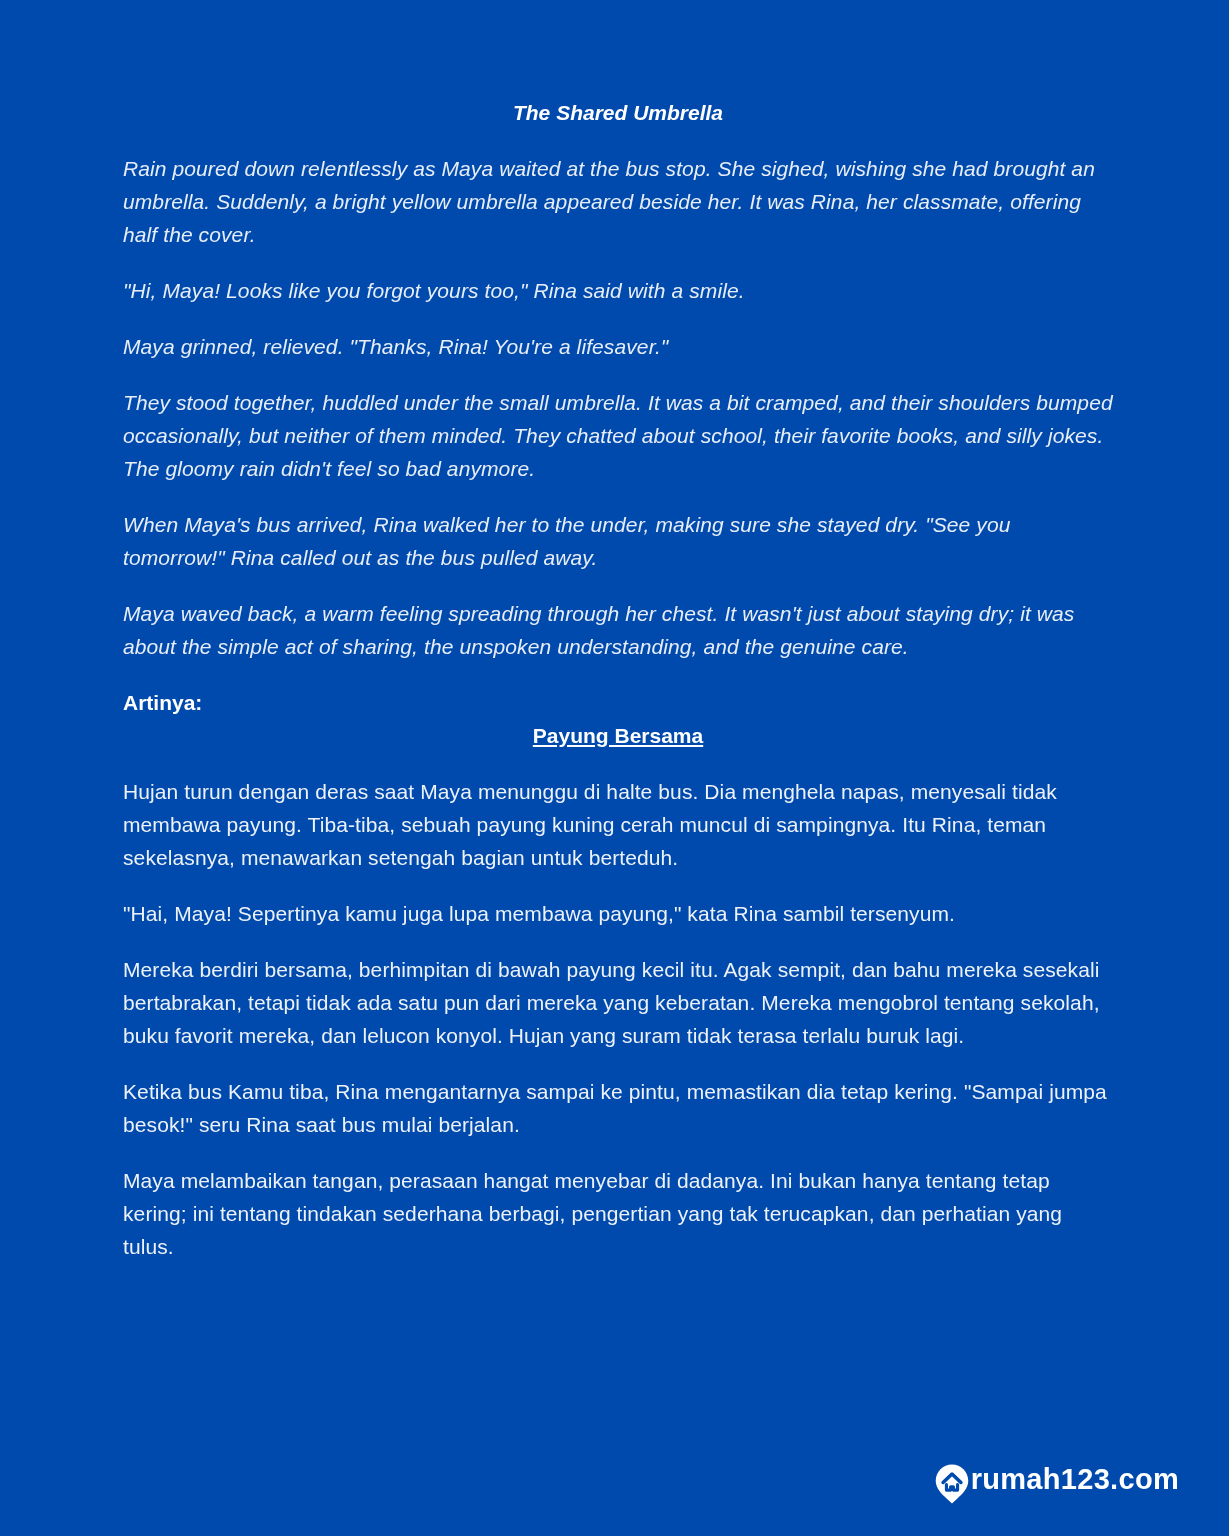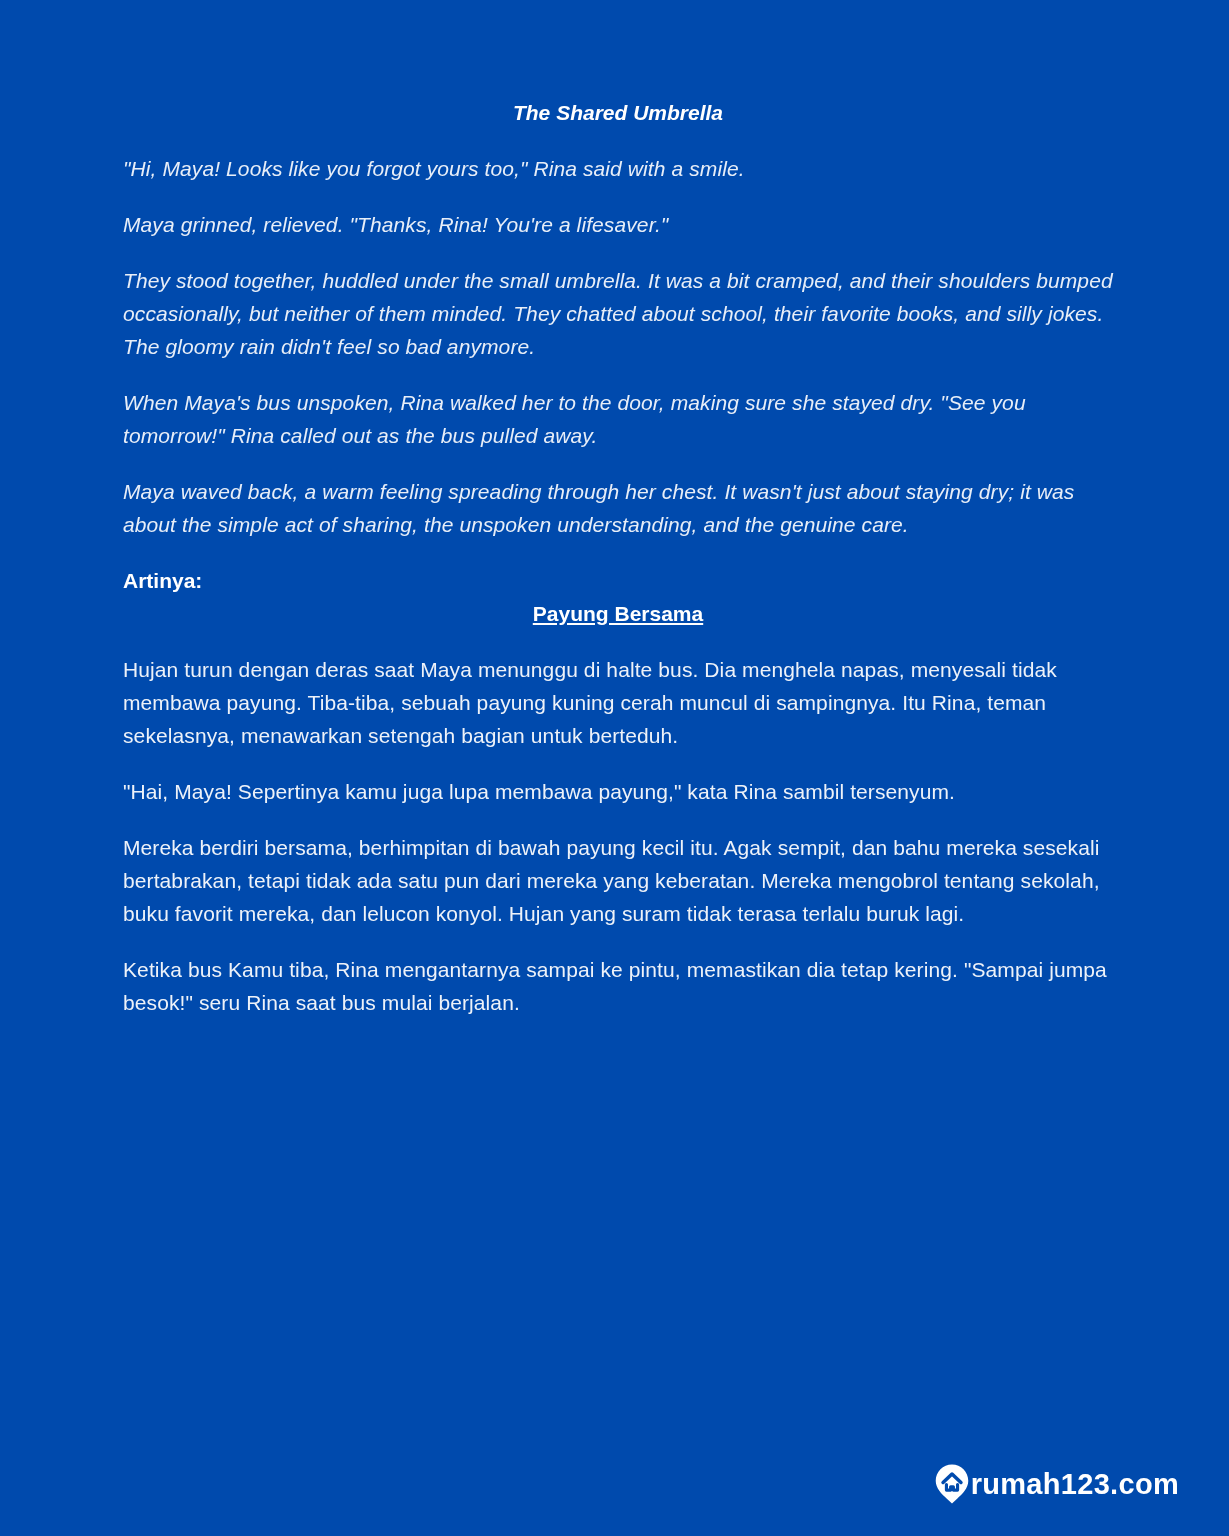--- a/index.html
+++ b/index.html
@@ -52,51 +52,53 @@
     color: #EDF2F9;
     line-height: 33px;
     margin-bottom: 23px;
     letter-spacing: 0.1px;
   }
   .brand-logo {
     position: absolute;
     right: 50px;
     bottom: 31px;
     display: flex;
-    align-items: center;
+    align-items: flex-start;
   }
   .brand-logo svg { display: block; }
   .brand-text {
     color: #FFFFFF;
     font-size: 29px;
     font-weight: bold;
     letter-spacing: 0.3px;
   }
 </style>
 </head>
 <body>
 
 <div class="page">
 
   <h1 class="en-title">The Shared Umbrella</h1>
 
+  <p class="en">Rain poured down relentlessly as Maya waited at the bus stop. She sighed, wishing she had brought an umbrella. Suddenly, a bright yellow umbrella appeared beside her. It was Rina, her classmate, offering half the cover.</p>
   <p class="en">"Hi, Maya! Looks like you forgot yours too," Rina said with a smile.</p>
   <p class="en">Maya grinned, relieved. "Thanks, Rina! You're a lifesaver."</p>
   <p class="en">They stood together, huddled under the small umbrella. It was a bit cramped, and their shoulders bumped occasionally, but neither of them minded. They chatted about school, their favorite books, and silly jokes. The gloomy rain didn't feel so bad anymore.</p>
-  <p class="en">When Maya's bus unspoken, Rina walked her to the door, making sure she stayed dry. "See you tomorrow!" Rina called out as the bus pulled away.</p>
+  <p class="en">When Maya's bus arrived, Rina walked her to the under, making sure she stayed dry. "See you tomorrow!" Rina called out as the bus pulled away.</p>
   <p class="en">Maya waved back, a warm feeling spreading through her chest. It wasn't just about staying dry; it was about the simple act of sharing, the unspoken understanding, and the genuine care.</p>
 
   <p class="translation-label">Artinya:</p>
 
   <h2 class="id-title">Payung Bersama</h2>
 
   <p class="id">Hujan turun dengan deras saat Maya menunggu di halte bus. Dia menghela napas, menyesali tidak membawa payung. Tiba-tiba, sebuah payung kuning cerah muncul di sampingnya. Itu Rina, teman sekelasnya, menawarkan setengah bagian untuk berteduh.</p>
   <p class="id">"Hai, Maya! Sepertinya kamu juga lupa membawa payung," kata Rina sambil tersenyum.</p>
   <p class="id">Mereka berdiri bersama, berhimpitan di bawah payung kecil itu. Agak sempit, dan bahu mereka sesekali bertabrakan, tetapi tidak ada satu pun dari mereka yang keberatan. Mereka mengobrol tentang sekolah, buku favorit mereka, dan lelucon konyol. Hujan yang suram tidak terasa terlalu buruk lagi.</p>
   <p class="id">Ketika bus Kamu tiba, Rina mengantarnya sampai ke pintu, memastikan dia tetap kering. "Sampai jumpa besok!" seru Rina saat bus mulai berjalan.</p>
+  <p class="id">Maya melambaikan tangan, perasaan hangat menyebar di dadanya. Ini bukan hanya tentang tetap kering; ini tentang tindakan sederhana berbagi, pengertian yang tak terucapkan, dan perhatian yang tulus.</p>
 
 </div>
 
 <div class="brand-logo">
   <span>
     <svg width="38" height="42" viewBox="0 0 36 40" aria-hidden="true">
       <path d="M18 1.5C9.4 1.5 2.5 8.4 2.5 17c0 7.1 5.6 12.6 10.6 17L18 38.5l4.9-4.5c5-4.4 10.6-9.9 10.6-17C33.5 8.4 26.6 1.5 18 1.5Z" fill="#FFFFFF"></path>
       <path d="M9.5 18.5 18 10.5l8.5 8" stroke="#004AAD" stroke-width="3.4" fill="none" stroke-linecap="round" stroke-linejoin="round"></path>
       <path d="M12.7 20.5v5.3h4v-3.2h2.6v3.2h4v-5.3" stroke="#004AAD" stroke-width="3" fill="none" stroke-linecap="round" stroke-linejoin="round"></path>
     </svg>

